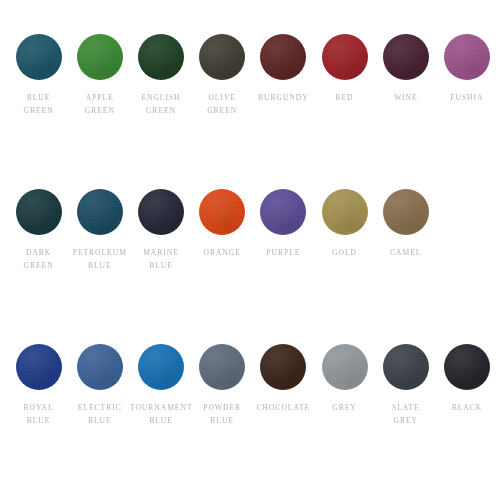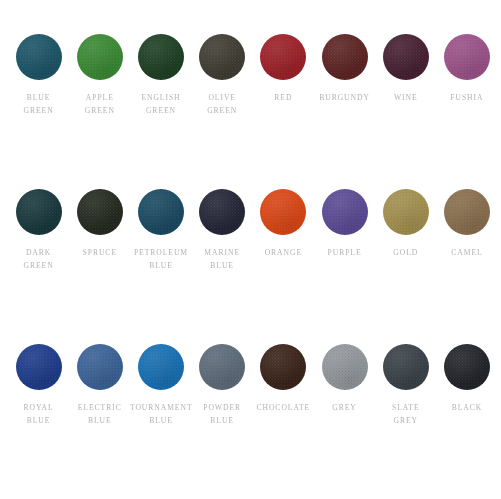--- a/index.html
+++ b/index.html
@@ -97,45 +97,41 @@
         <div class="swatch-disc" style="background-color: rgb(29, 64, 35);"></div>
         <div class="swatch-label">ENGLISH
 GREEN</div>
       </div>
       <div class="swatch-cell">
         <div class="swatch-disc" style="background-color: rgb(64, 61, 50);"></div>
         <div class="swatch-label">OLIVE
 GREEN</div>
       </div>
       <div class="swatch-cell">
+        <div class="swatch-disc" style="background-color: rgb(93, 36, 35);"></div>
+        <div class="swatch-label">BURGUNDY</div>
+      </div>
+      <div class="swatch-cell">
         <div class="swatch-disc" style="background-color: rgb(158, 32, 40);"></div>
         <div class="swatch-label">RED</div>
-      </div>
-      <div class="swatch-cell">
-        <div class="swatch-disc" style="background-color: rgb(93, 36, 35);"></div>
-        <div class="swatch-label">BURGUNDY</div>
       </div>
       <div class="swatch-cell">
         <div class="swatch-disc" style="background-color: rgb(71, 32, 50);"></div>
         <div class="swatch-label">WINE</div>
       </div>
       <div class="swatch-cell">
         <div class="swatch-disc" style="background-color: rgb(156, 82, 137);"></div>
         <div class="swatch-label">FUSHIA</div>
       </div>
     </div>
     <div class="swatch-row">
       <div class="swatch-cell">
         <div class="swatch-disc" style="background-color: rgb(24, 56, 62);"></div>
         <div class="swatch-label">DARK
 GREEN</div>
-      </div>
-      <div class="swatch-cell">
-        <div class="swatch-disc" style="background-color: rgb(36, 42, 32);"></div>
-        <div class="swatch-label">SPRUCE</div>
       </div>
       <div class="swatch-cell">
         <div class="swatch-disc" style="background-color: rgb(26, 74, 99);"></div>
         <div class="swatch-label">PETROLEUM
 BLUE</div>
       </div>
       <div class="swatch-cell">
         <div class="swatch-disc" style="background-color: rgb(36, 38, 55);"></div>
         <div class="swatch-label">MARINE
 BLUE</div>

